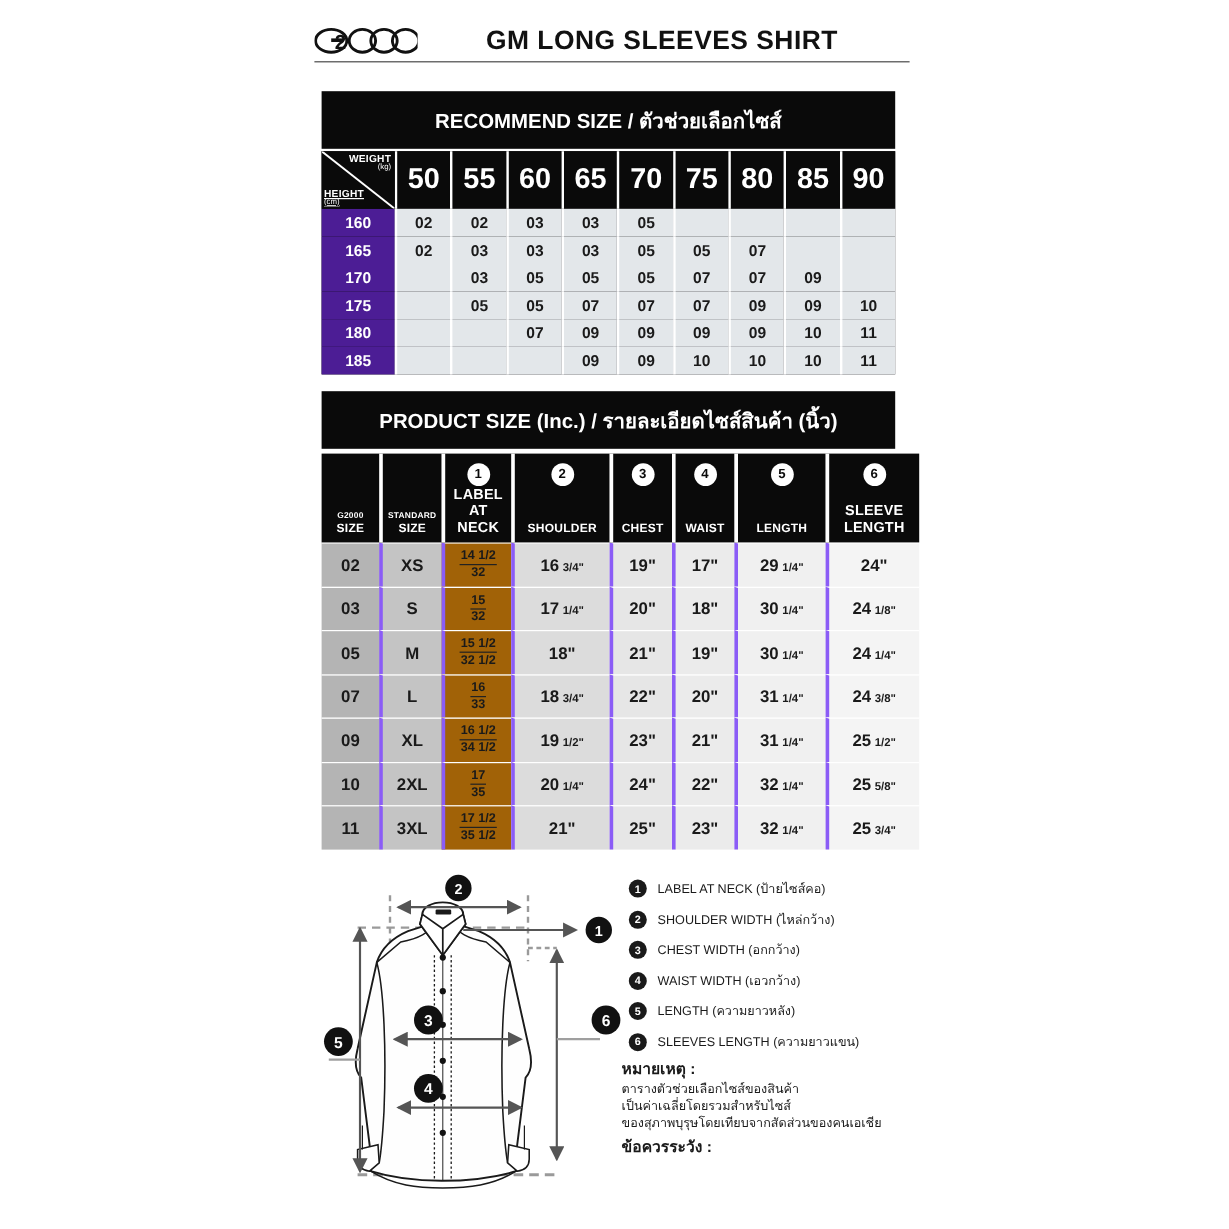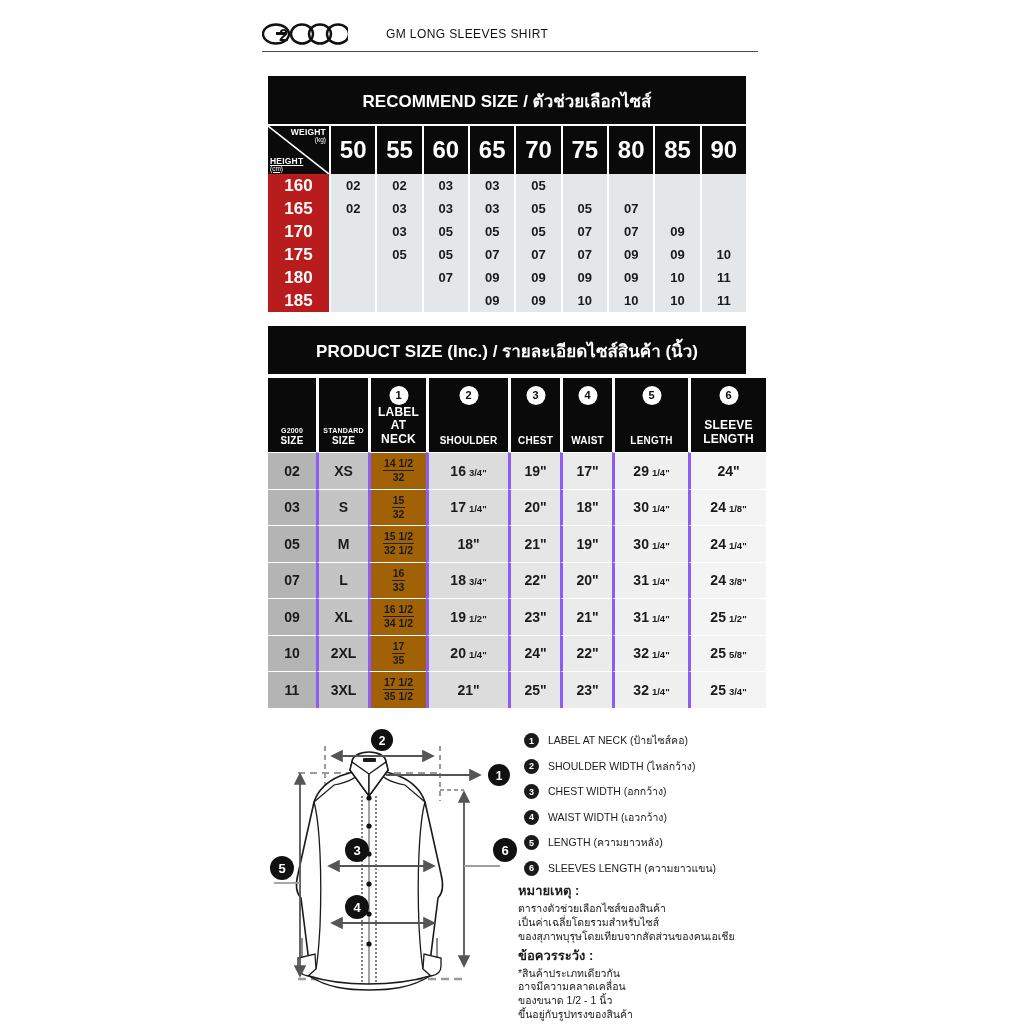--- a/index.html
+++ b/index.html
@@ -22,23 +22,23 @@
     left: 262px; top: 14px; width: 496px; height: 40px;
     display: flex; align-items: center;
   }
   #logo {
     width: 86px; height: 26px;
     position: relative; flex: none;
     display: flex; align-items: center;
   }
   #logo svg { display: block; }
   #header-title {
-    margin-left: 38px;
-    font-size: 12px;
-    font-weight: normal;
+    margin-left: 57px;
+    font-size: 22px;
+    font-weight: bold;
     letter-spacing: 0.4px;
     white-space: nowrap;
   }
   #header-rule {
     position: absolute;
     left: 262px; top: 51px; width: 496px;
     height: 1px; background: #4a4a4a;
   }
 
   
@@ -88,23 +88,23 @@
 
   .mx-wcol {
     background: #0a0a0a;
     color: #fff;
     font-size: 24px; font-weight: bold;
     display: flex; align-items: center; justify-content: center;
     border-left: 2px solid #ffffff;
     line-height: 1;
   }
   .mx-hrow {
-    background: #b91c1c;
+    background: #4c1d95;
     color: #fff;
-    font-size: 17px; font-weight: bold;
+    font-size: 13px; font-weight: bold;
     display: flex; align-items: center; justify-content: center;
     line-height: 1;
   }
   .mx-cell {
     background: #e3e7ea;
     color: #1a1a1a;
     font-size: 13px; font-weight: bold;
     display: flex; align-items: center; justify-content: center;
     border-left: 2px solid #ffffff;
     line-height: 1;
@@ -702,22 +702,16 @@
     <div id="note-block-1">
       <div class="note-head">หมายเหตุ :</div>
       <div id="note-lines">
           <div class="note-line">ตารางตัวช่วยเลือกไซส์ของสินค้า</div>
           <div class="note-line">เป็นค่าเฉลี่ยโดยรวมสำหรับไซส์</div>
           <div class="note-line">ของสุภาพบุรุษโดยเทียบจากสัดส่วนของคนเอเชีย</div>
         </div>
     </div>
     <div id="note-block-2">
       <div class="note-head">ข้อควรระวัง :</div>
-      <div id="warn-lines">
-          <div class="note-line">*สินค้าประเภทเดียวกัน</div>
-          <div class="note-line">อาจมีความคลาดเคลื่อน</div>
-          <div class="note-line">ของขนาด 1/2 - 1 นิ้ว</div>
-          <div class="note-line">ขึ้นอยู่กับรูปทรงของสินค้า</div>
-        </div>
     </div>
   </div>
 
 </div>
 
 </body></html>

